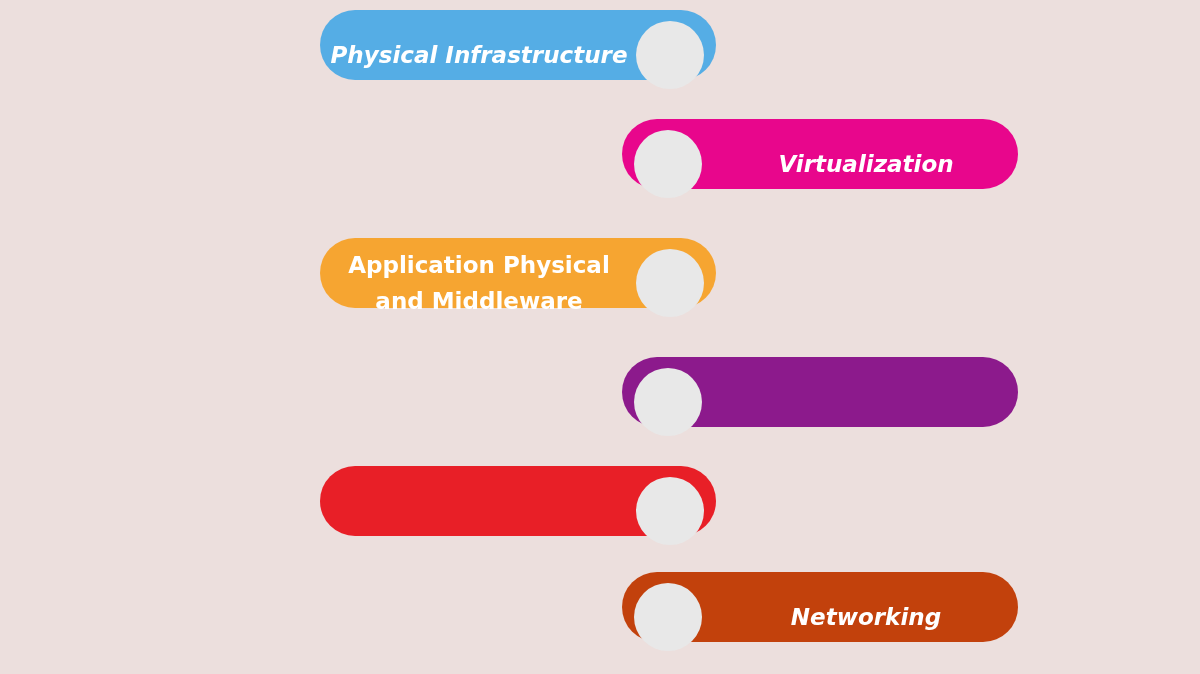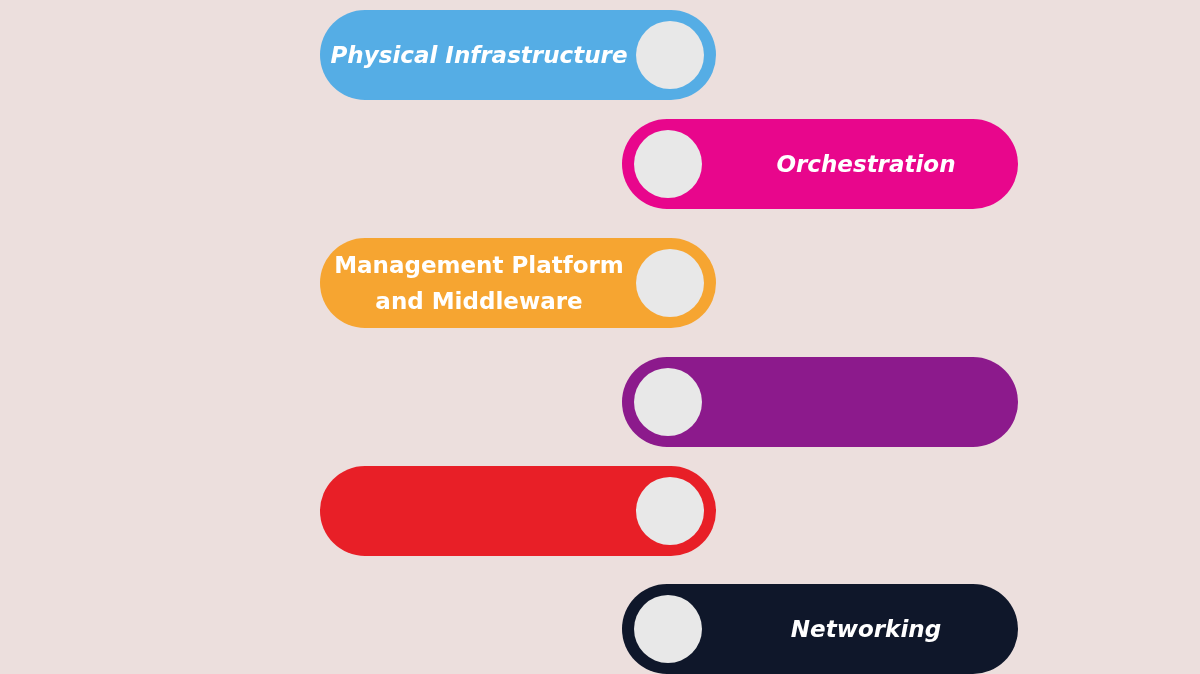--- a/index.html
+++ b/index.html
@@ -1,49 +1,49 @@
 <!DOCTYPE html>
 <html><head>
 <meta charset="utf-8">
 <style>
   html, body { margin:0; padding:0; }
   body { width:1200px; height:674px; background:#ecdfdd; position:relative; overflow:hidden;
          font-family:"DejaVu Sans", sans-serif; }
-  .pill { position:absolute; width:396px; height:90px; border-radius:45px; box-sizing:border-box; }
+  .pill { position:absolute; width:396px; height:70px; border-radius:45px; box-sizing:border-box; }
   .pill.left { left:320px; }
   .pill.right { left:622px; }
   .circle { position:absolute; top:11px; width:68px; height:68px; border-radius:50%; background:#e8e8e8; }
   .left .circle { right:12px; }
   .right .circle { left:12px; }
   .label { position:absolute; top:0; height:90px; display:flex; align-items:center; justify-content:center;
            text-align:center; color:#fff; font-weight:bold; font-size:23px; line-height:36px; white-space:pre-line; }
   .left .label { left:6px; width:306px; }
   .right .label { left:96px; width:296px; }
   .italic { font-style:italic; }
 </style>
 </head>
 <body style="background: rgb(236, 223, 221);">
 
 <div>
   <div class="pill left" style="background: rgb(85, 173, 229); top: 10px;">
     <span class="label italic">Physical Infrastructure</span>
     <span class="circle"></span>
   </div>
   <div class="pill right" style="background: rgb(232, 6, 140); top: 119px;">
-    <span class="label italic">Orchestration</span>
+    <span class="label italic">Virtualization</span>
     <span class="circle"></span>
   </div>
   <div class="pill left" style="background: rgb(246, 165, 49); top: 238px;">
-    <span class="label">Management Platform
+    <span class="label">Application Physical
 and Middleware</span>
     <span class="circle"></span>
   </div>
   <div class="pill right" style="background: rgb(140, 26, 140); top: 357px;">
     <span class="circle"></span>
   </div>
   <div class="pill left" style="background: rgb(232, 31, 39); top: 466px;">
     <span class="circle"></span>
   </div>
-  <div class="pill right" style="background: #0f172a; top: 584px;">
+  <div class="pill right" style="background: #c2410c; top: 572px;">
     <span class="label italic">Networking</span>
     <span class="circle"></span>
   </div>
 </div>
 
 </body></html>

